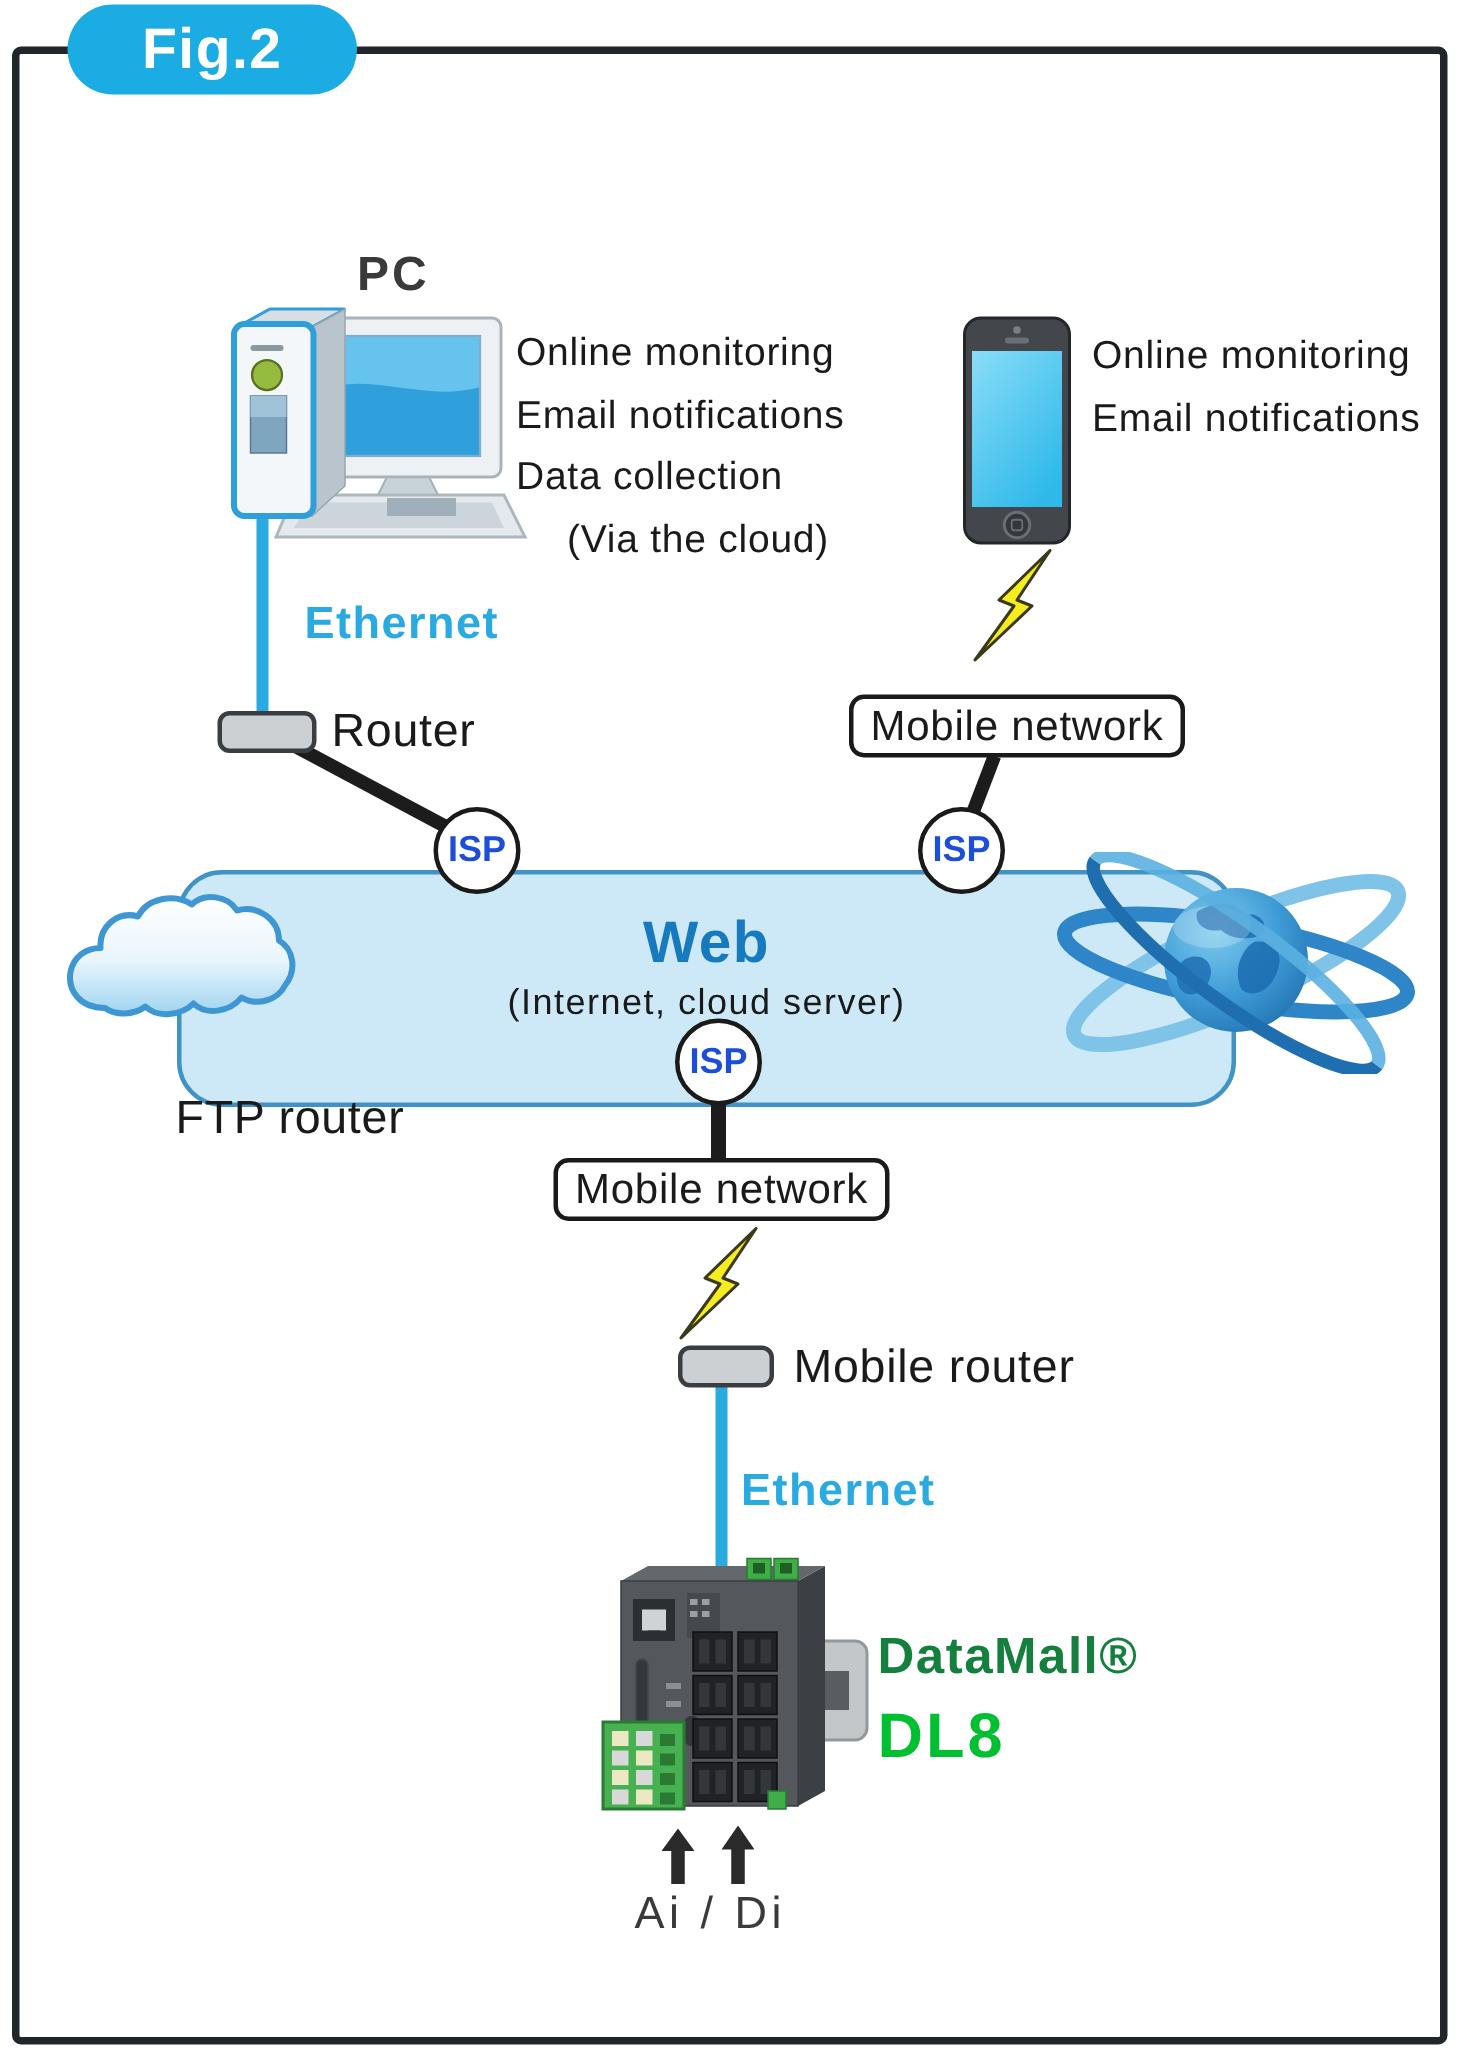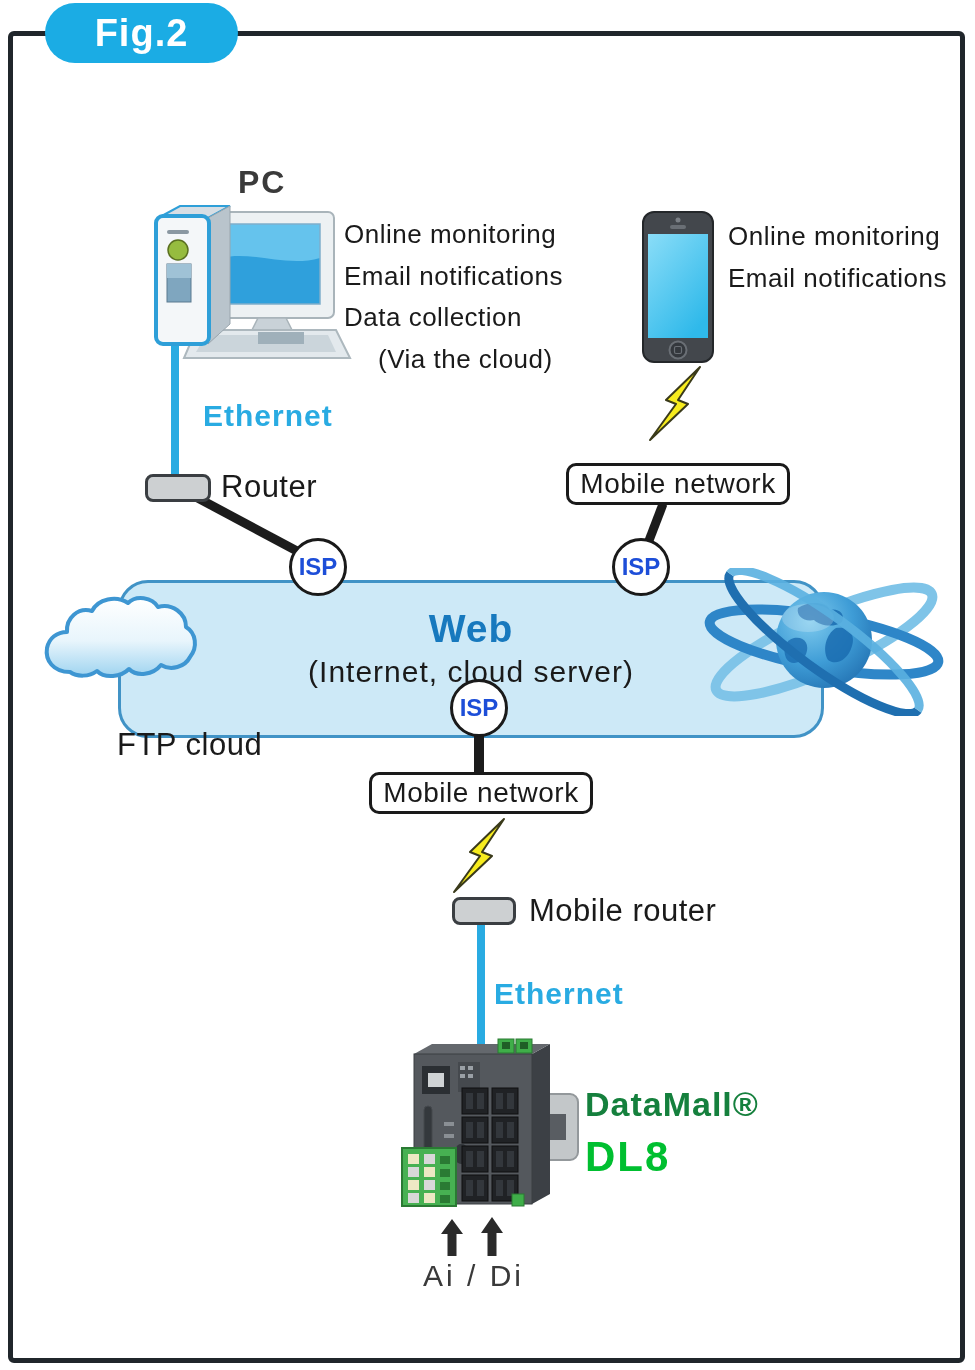--- a/index.html
+++ b/index.html
@@ -19,21 +19,21 @@
     display:flex;align-items:center;justify-content:center;letter-spacing:1px;
   }
   
   .web-band{
     left:118px;top:558px;width:706px;height:158px;border-radius:30px;
     background:#CDE9F7;border:3px solid #4193C6;box-sizing:border-box;
     text-align:center;
     margin-top:22px;
   }
   .web-title{margin-top:24px;font-size:39px;font-weight:bold;color:#1779BE;letter-spacing:1px;}
-  .web-sub{margin-top:4px;font-size:30px;color:#1a1a1a;letter-spacing:1px;}
+  .web-sub{margin-top:4px;font-size:24px;color:#1a1a1a;letter-spacing:1px;}
   
   .isp{
     width:58px;height:58px;border-radius:50%;background:#ffffff;
     border:3px solid #1a1a1a;box-sizing:border-box;
     display:flex;align-items:center;justify-content:center;
     font-weight:bold;font-size:24px;color:#1d4ed8;
   }
   
   .router-box{
     background:#CDD0D2;border:3px solid #3a3e42;border-radius:8px;box-sizing:border-box;
@@ -182,21 +182,21 @@
   <div class="abs isp" style="left:289px;top:538px;">
     <span>ISP</span>
   </div>
   <div class="abs isp" style="left:612px;top:538px;">
     <span>ISP</span>
   </div>
   <div class="abs isp" style="left:450px;top:679px;">
     <span>ISP</span>
   </div>
 
-  <div class="abs title-label label" style="left:117px;top:727px;font-size:31px;">FTP cloud</div>
+  <div class="abs title-label label" style="left:117px;top:727px;font-size:31px;">FTP router</div>
 
   <div class="abs net-box" style="left:369px;top:772px;">
     <span class="label">Mobile network</span>
   </div>
 
   <svg class="abs" style="left:450px;top:818px;" width="60" height="76" viewBox="0 0 60 76">
     <polygon points="54,1 20,34 30,38 4,74 42,38 32,34" fill="#F7EC1E" stroke="#3a3a1a" stroke-width="2" stroke-linejoin="round"></polygon>
   </svg>
 
   <div class="abs router-box" style="left:452px;top:897px;width:64px;height:28px;"></div>

